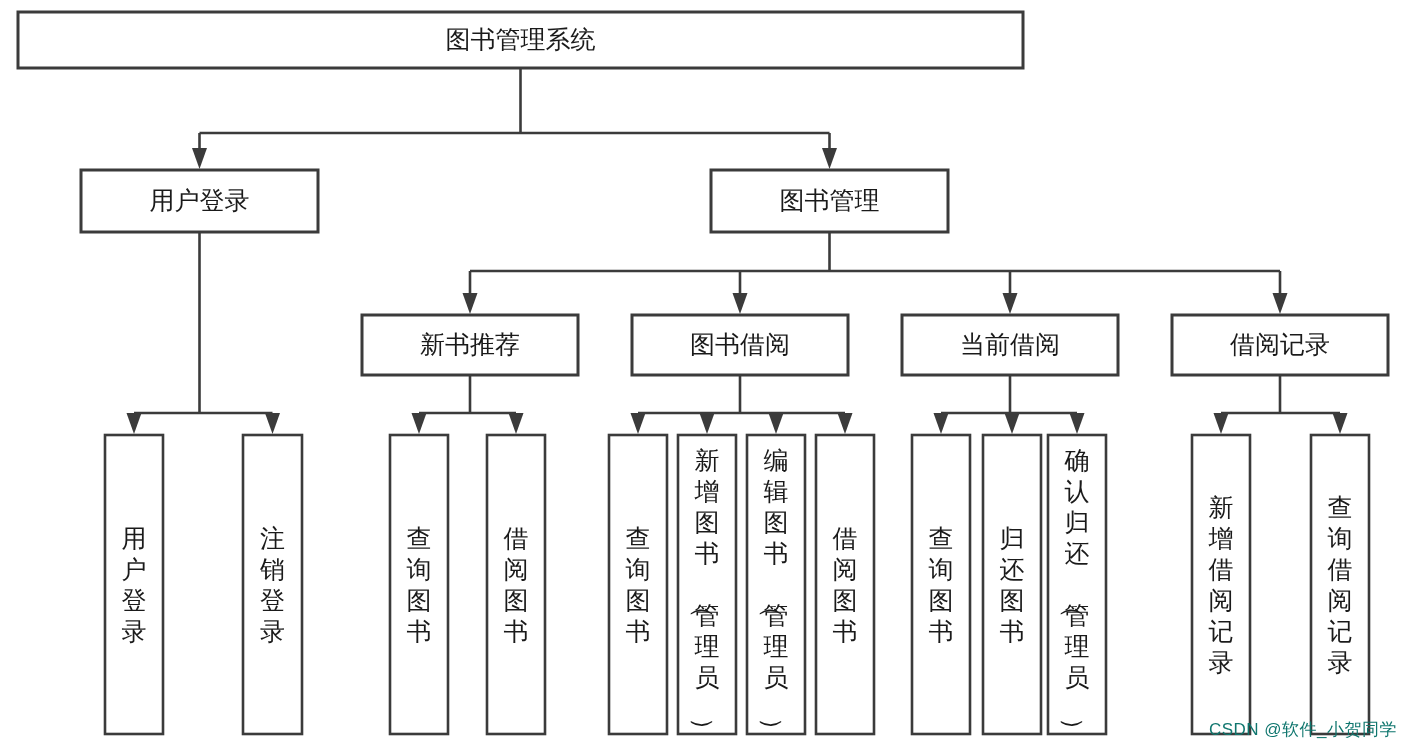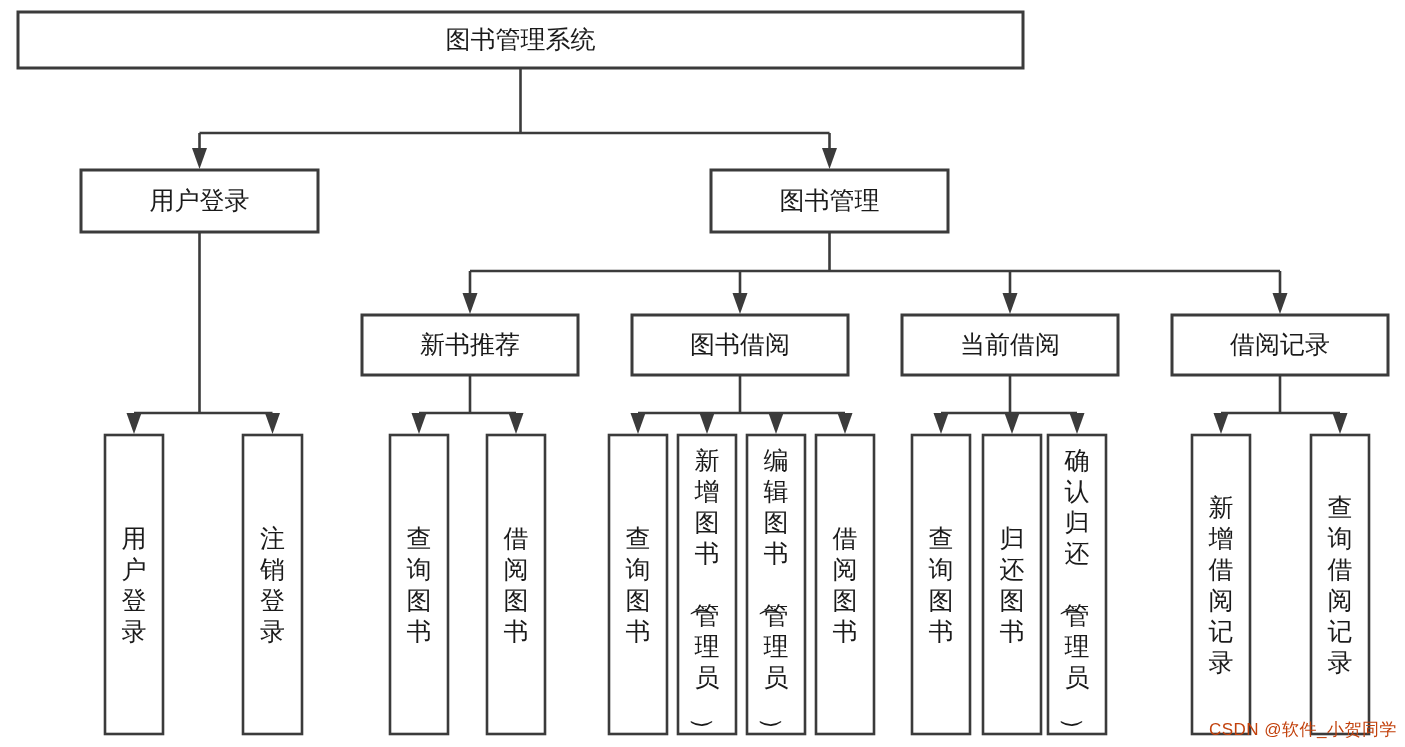--- a/index.html
+++ b/index.html
@@ -57,21 +57,21 @@
     font-size: 25px;
     fill: #1a1a1a;
     text-anchor: middle;
   }
   .watermark {
     position: absolute;
     right: 8px;
     bottom: 6px;
     font-family: "Liberation Sans", "DejaVu Sans", sans-serif;
     font-size: 17px;
-    color: #c2410c;
+    color: #0f766e;
     letter-spacing: 0.5px;
     white-space: nowrap;
     user-select: none;
   }
 </style>
 </head>
 <body>
 
 <div id="diagram-root">
   <svg id="flowchart" viewBox="0 0 1405 747">

